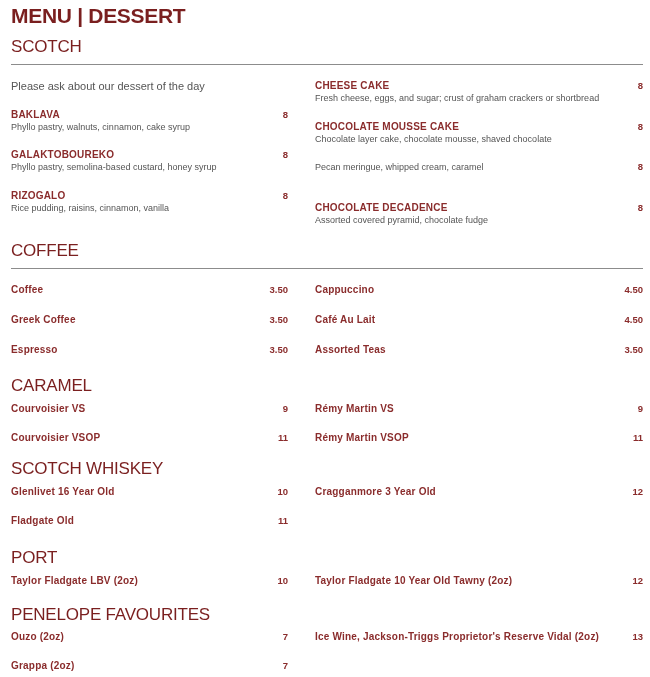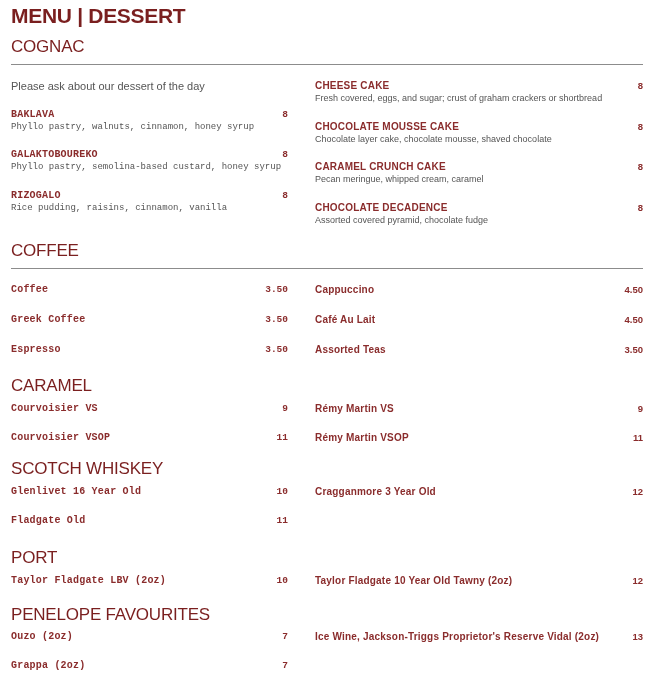--- a/index.html
+++ b/index.html
@@ -25,21 +25,21 @@
       border-top: 1.5px solid #8c8c8c;
     }
     .note {
       position: absolute; left: 0; top: 80px;
       font-size: 11px; color: #555555;
     }
     .item {
       position: absolute; width: 277px;
     }
     .item.right { left: 304px; width: 328px; }
-    .item.left { left: 0; font-family: Liberation Mono, monospace; }
+    .item.left { left: 0; }
     .item-name {
       font-size: 10px; font-weight: bold; color: #8a2c2c;
       letter-spacing: 0.2px; line-height: 12px;
       white-space: nowrap;
     }
     .item-desc {
       font-size: 9px; color: #555555; line-height: 12px;
       white-space: nowrap;
     }
     .item-price {
@@ -48,52 +48,51 @@
     }
     .sweet .item-name { text-transform: uppercase; }
   </style>
 </head>
 <body>
 
 <div class="page">
 
   <h1 class="page-title">MENU | DESSERT</h1>
 
-  <h2 class="section-title" style="top:37px">COGNAC</h2>
+  <h2 class="section-title" style="top:37px">SCOTCH</h2>
   <div class="rule" style="top:64px"></div>
   <div class="note">Please ask about our dessert of the day</div>
 
   <div class="item left sweet" style="top:109px">
     <div class="item-name">BAKLAVA</div>
-    <div class="item-desc">Phyllo pastry, walnuts, cinnamon, honey syrup</div>
+    <div class="item-desc">Phyllo pastry, walnuts, cinnamon, cake syrup</div>
     <div class="item-price">8</div>
   </div>
   <div class="item left sweet" style="top:149px">
     <div class="item-name">GALAKTOBOUREKO</div>
     <div class="item-desc">Phyllo pastry, semolina-based custard, honey syrup</div>
     <div class="item-price">8</div>
   </div>
   <div class="item left sweet" style="top:190px">
     <div class="item-name">RIZOGALO</div>
     <div class="item-desc">Rice pudding, raisins, cinnamon, vanilla</div>
     <div class="item-price">8</div>
   </div>
 
   <div class="item right sweet" style="top:80px">
     <div class="item-name">CHEESE CAKE</div>
-    <div class="item-desc">Fresh covered, eggs, and sugar; crust of graham crackers or shortbread</div>
+    <div class="item-desc">Fresh cheese, eggs, and sugar; crust of graham crackers or shortbread</div>
     <div class="item-price">8</div>
   </div>
   <div class="item right sweet" style="top:121px">
     <div class="item-name">CHOCOLATE MOUSSE CAKE</div>
     <div class="item-desc">Chocolate layer cake, chocolate mousse, shaved chocolate</div>
     <div class="item-price">8</div>
   </div>
   <div class="item right sweet" style="top:161px">
-    <div class="item-name">CARAMEL CRUNCH CAKE</div>
     <div class="item-desc">Pecan meringue, whipped cream, caramel</div>
     <div class="item-price">8</div>
   </div>
   <div class="item right sweet" style="top:202px">
     <div class="item-name">CHOCOLATE DECADENCE</div>
     <div class="item-desc">Assorted covered pyramid, chocolate fudge</div>
     <div class="item-price">8</div>
   </div>
 
   <h2 class="section-title" style="top:241px">COFFEE</h2>

